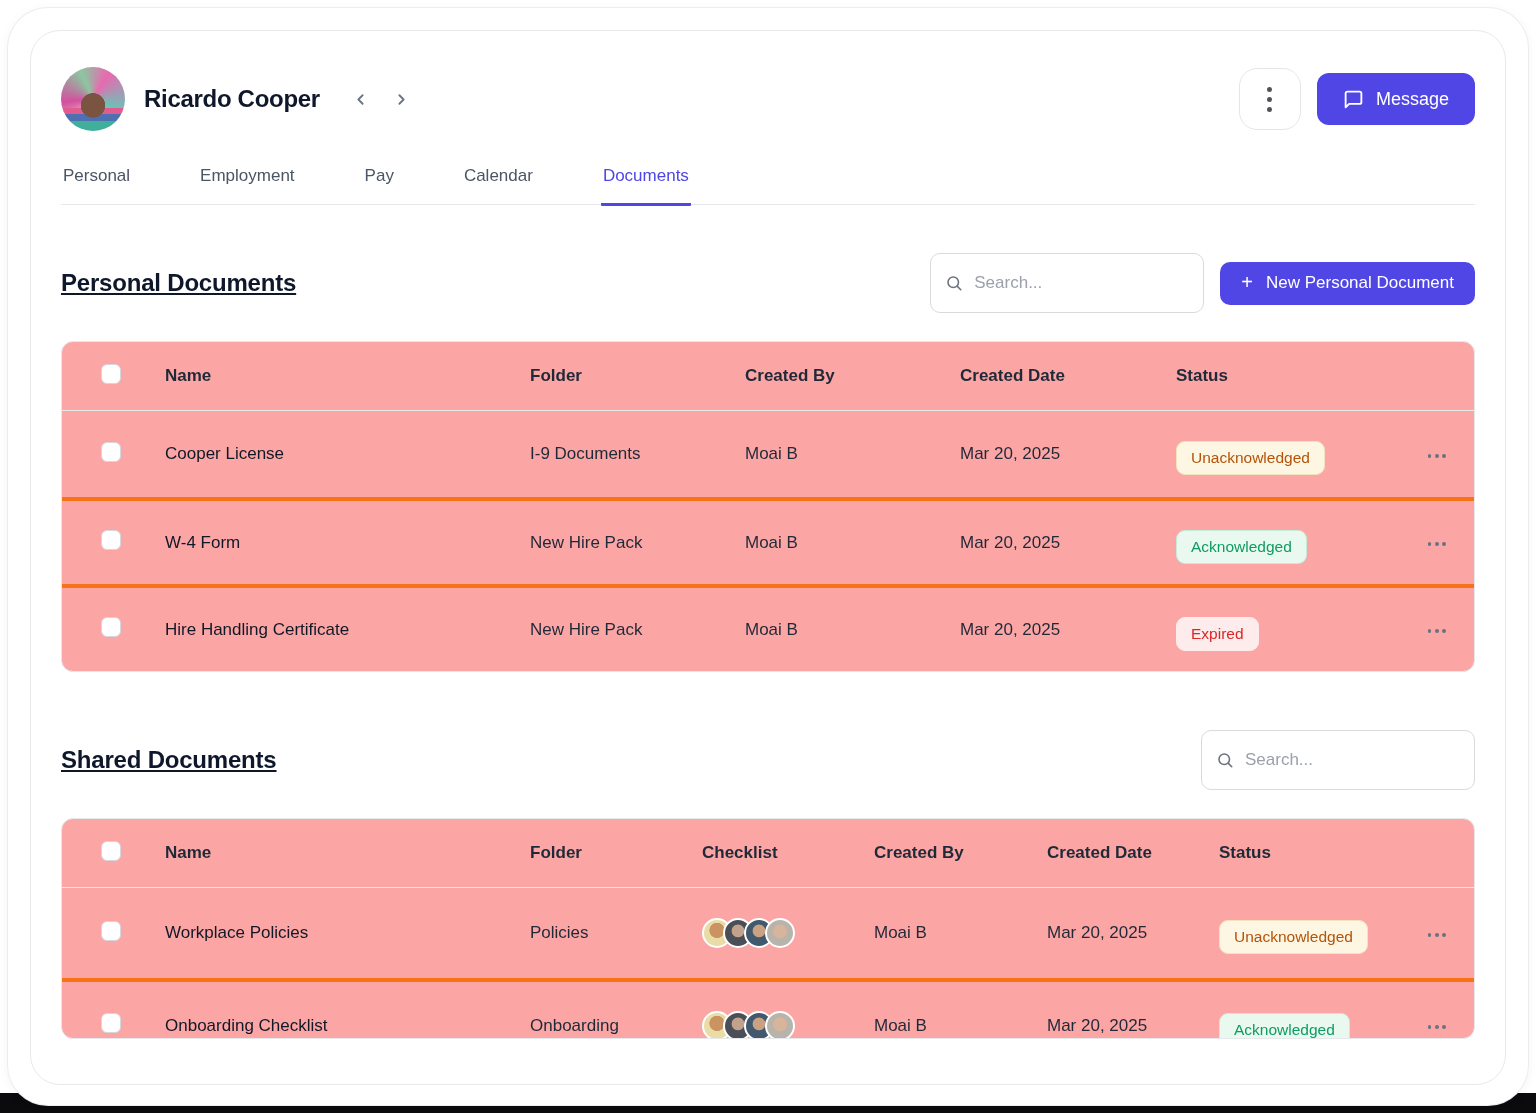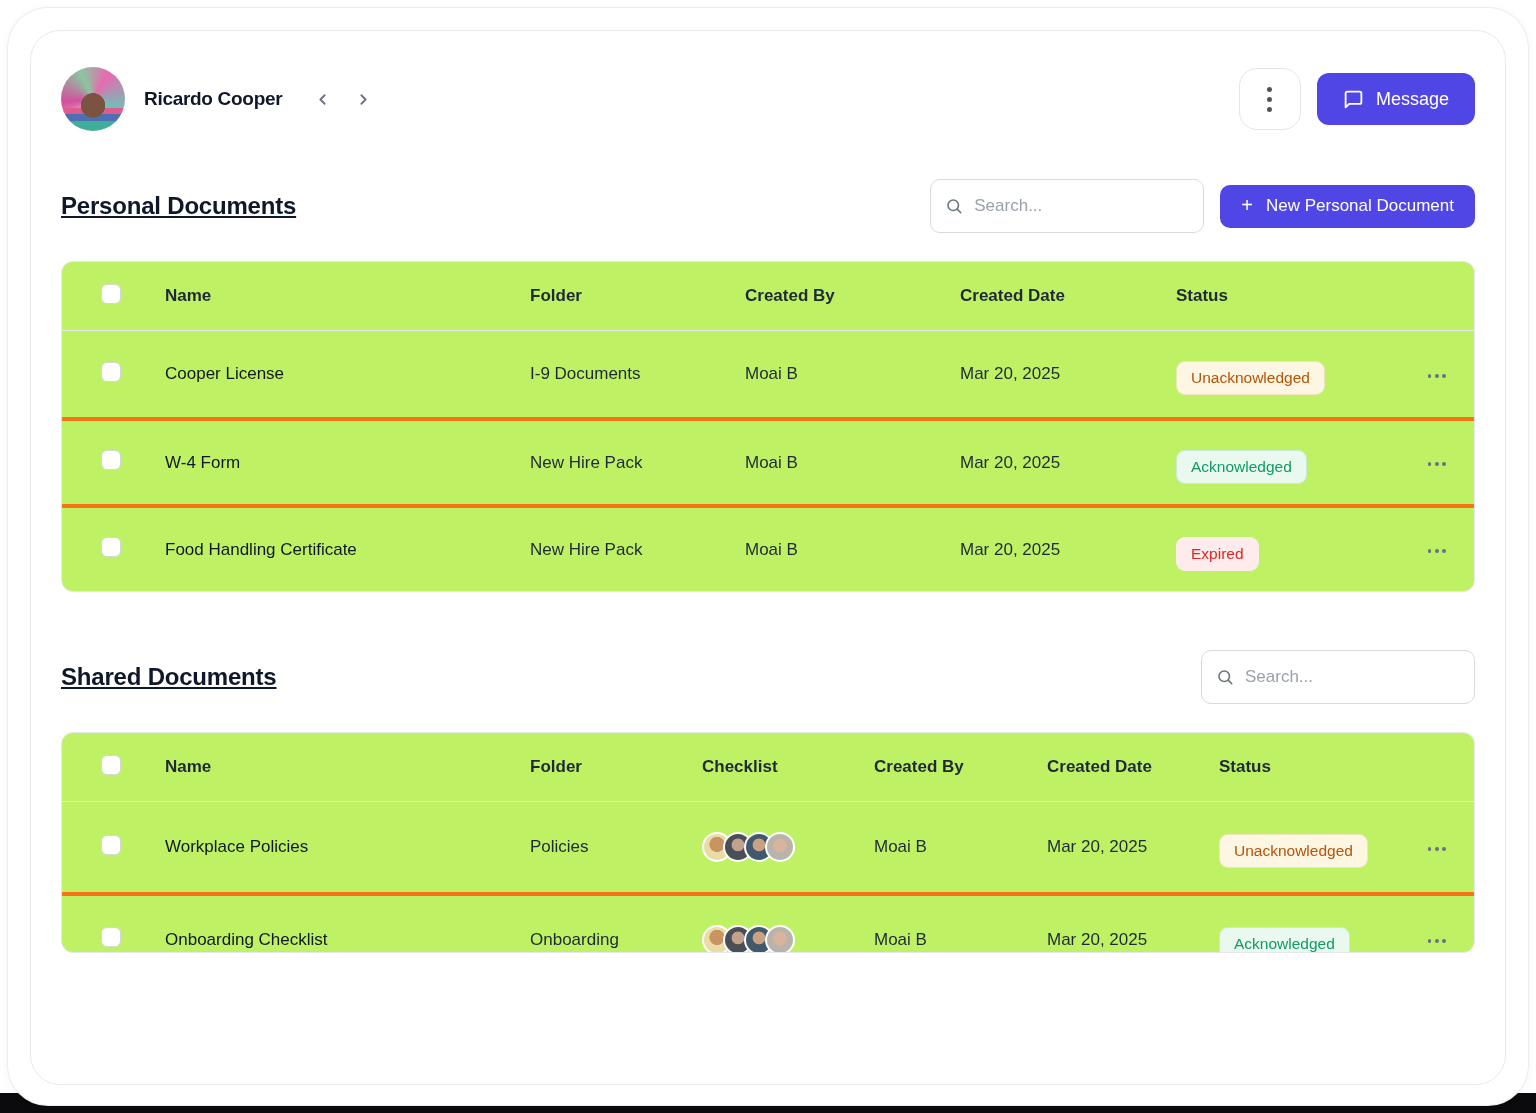--- a/index.html
+++ b/index.html
@@ -28,21 +28,21 @@
 
   
   .profile-row { margin-top:36px; display:flex; align-items:center; }
   .avatar {
     width:64px; height:64px; border-radius:50%; flex:none;
     background:
       radial-gradient(circle at 50% 60%, #7a5440 0 24%, rgba(0,0,0,0) 25%),
       linear-gradient(180deg, rgba(0,0,0,0) 64%, #e05c8f 64% 74%, #4f6fb3 74% 84%, #3fae9b 84%),
       conic-gradient(from 30deg, #e869b0, #62c9b8 25%, #e8e4de 45%, #d44f9e 65%, #8bc7a0 85%, #e869b0);
   }
-  .profile-name { margin-left:19px; font-size:19px; font-weight:700; letter-spacing:-.3px; color:#0f172a; }
+  .profile-name { margin-left:19px; font-size:24px; font-weight:700; letter-spacing:-.3px; color:#0f172a; }
   .profile-nav { margin-left:32px; display:flex; align-items:center; gap:24px; }
   .nav-chev { display:flex; align-items:center; cursor:pointer; }
   .spacer { flex:1; }
   .kebab-btn {
     width:62px; height:62px; border:1px solid #e4e5e9; border-radius:18px; background:#fff;
     display:flex; flex-direction:column; align-items:center; justify-content:center; gap:5px;
     cursor:pointer; margin-right:16px;
   }
   .kebab-btn .vdot { width:5px; height:5px; border-radius:50%; background:#52525b; }
   .message-btn {
@@ -58,37 +58,37 @@
     border-bottom:3px solid transparent; margin-bottom:-2px;
   }
   .tab.active { color:var(--accent,#5046e5); border-bottom-color:var(--accent,#5046e5); border-radius:0 0 1px 1px; }
 
   
   .section-head { display:flex; align-items:center; }
   .section-head.first { margin-top:48px; }
   .section-head.second { margin-top:58px; }
   .section-title { font-size:24px; font-weight:700; letter-spacing:-.2px; color:#0f172a;text-decoration:underline; }
   .search-box {
-    width:274px; height:54px; border:1px solid #d8dade; border-radius:10px; background:#fff;
+    width:274px; height:60px; border:1px solid #d8dade; border-radius:10px; background:#fff;
     display:flex; align-items:center; gap:11px; padding:11px 14px;
   }
   .search-box input {
     border:none; outline:none; flex:1; font-size:17px; color:#111827; font-family:inherit; background:transparent;
   }
   .search-box input::placeholder { color:#9aa1ab; }
   .primary-btn {
     height:43px; margin-left:16px; padding:0 21px; border:none; border-radius:10px;
     background:var(--accent,#5046e5); color:#fff; font-size:17px; font-weight:500;
     display:flex; align-items:center; gap:13px; cursor:pointer; font-family:inherit;
   }
   .primary-btn .plus { font-size:20px; font-weight:400; margin-top:-2px; }
 
   
   .table-card {
-    margin-top:28px; border:1px solid #e7e8eb; border-radius:12px; background:#bef264; overflow:hidden;
+    margin-top:28px; border:1px solid #e7e8eb; border-radius:12px; background:#fca5a5; overflow:hidden;
   }
   .table-card.clipped { height:221px; }
   .trow { display:grid; align-items:center; padding:0 24px 0 39px; }
   .grid-personal .trow { grid-template-columns:64px 365px 215px 215px 216px 1fr 46px; }
   .grid-shared  .trow { grid-template-columns:64px 365px 172px 172px 173px 172px 1fr 46px; }
   .thead { height:68px; }
   .th { font-size:16px; font-weight:700; color:#0f172a; }
   .tbody .trow { border-top:4px solid #f97316; }
   .tbody .trow:first-child { border-top:1px solid #e6e8eb; }
   .grid-personal .tbody .trow { height:87px; }
@@ -153,20 +153,27 @@
       <button class="message-btn">
         <span>
           <svg width="21" height="21" viewBox="0 0 24 24" fill="none" stroke="#ffffff" stroke-width="2.1" stroke-linecap="round" stroke-linejoin="round">
               <path d="M21 15a2 2 0 0 1-2 2H7l-4 4V5a2 2 0 0 1 2-2h14a2 2 0 0 1 2 2z"></path>
             </svg>
         </span>
         <span>Message</span>
       </button>
     </div>
 
+    <div class="tabs" id="tabs-row">
+        <div class="tab">Personal</div>
+        <div class="tab">Employment</div>
+        <div class="tab">Pay</div>
+        <div class="tab">Calendar</div>
+        <div class="tab active">Documents</div>
+      </div>
 
     <div class="section-head first">
       <div class="section-title">Personal Documents</div>
       <div class="spacer"></div>
       <div class="search-box">
         <span>
           <svg width="18" height="18" viewBox="0 0 24 24" fill="none" stroke="#6b7280" stroke-width="2.1" stroke-linecap="round">
               <circle cx="11" cy="11" r="7"></circle>
               <path d="M21 21l-4.5-4.5"></path>
             </svg>
@@ -214,21 +221,21 @@
     <div class="cell kebab-cell">
       <span class="row-menu">
                 <span class="dot"></span>
                 <span class="dot"></span>
                 <span class="dot"></span>
               </span>
     </div>
   </div>
           <div class="trow">
     <div class="cell"><span class="checkbox"></span></div>
-    <div class="cell name-cell">Food Handling Certificate</div>
+    <div class="cell name-cell">Hire Handling Certificate</div>
     <div class="cell">New Hire Pack</div>
     <div class="cell">Moai B</div>
     <div class="cell">Mar 20, 2025</div>
     <div class="cell"><span class="badge" style="background: rgb(253, 236, 235); border-color: rgb(253, 236, 235); color: rgb(220, 38, 38);">Expired</span></div>
     <div class="cell kebab-cell">
       <span class="row-menu">
                 <span class="dot"></span>
                 <span class="dot"></span>
                 <span class="dot"></span>
               </span>

